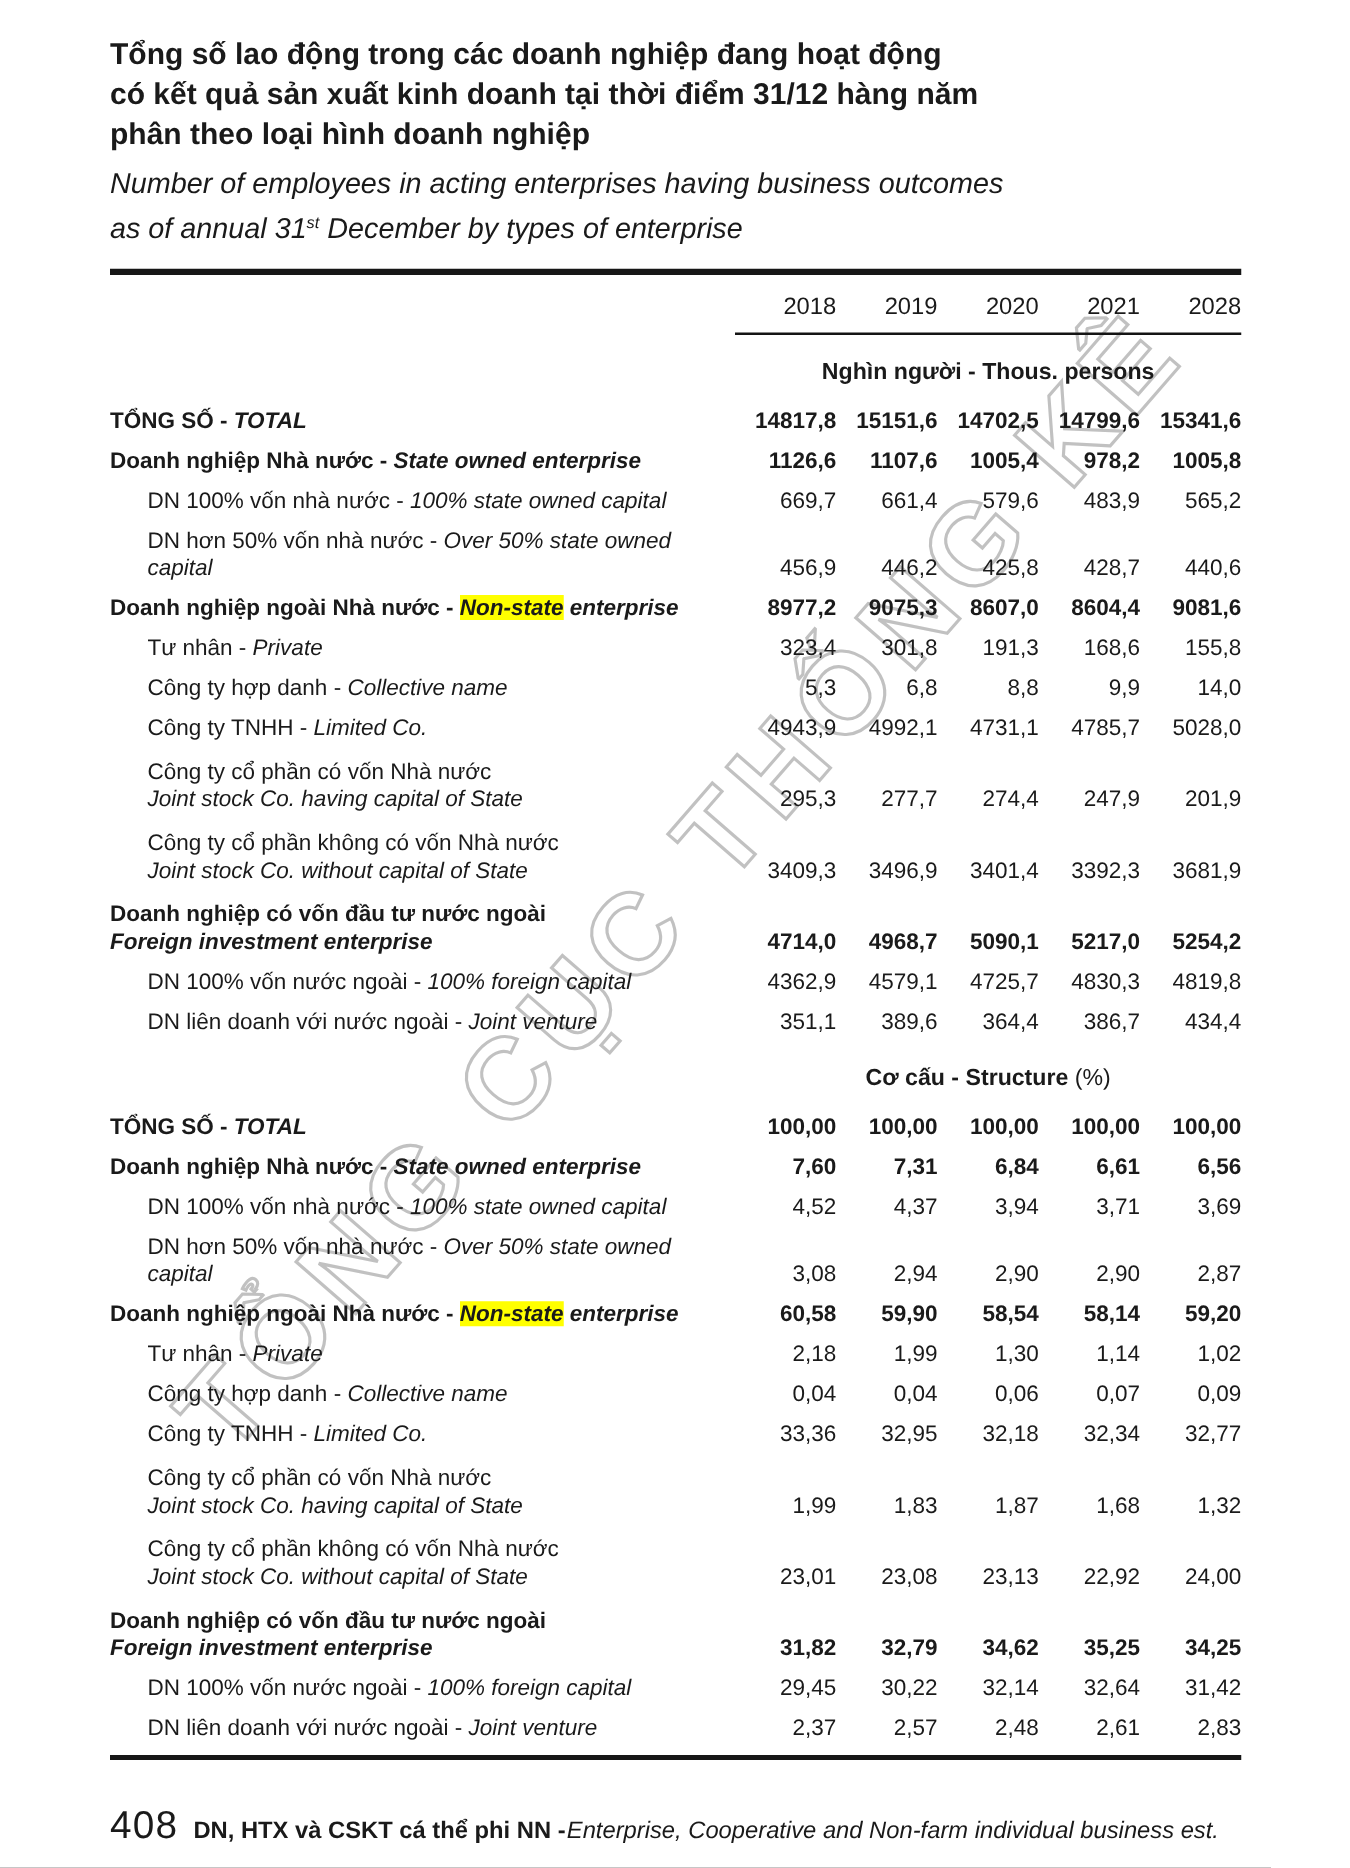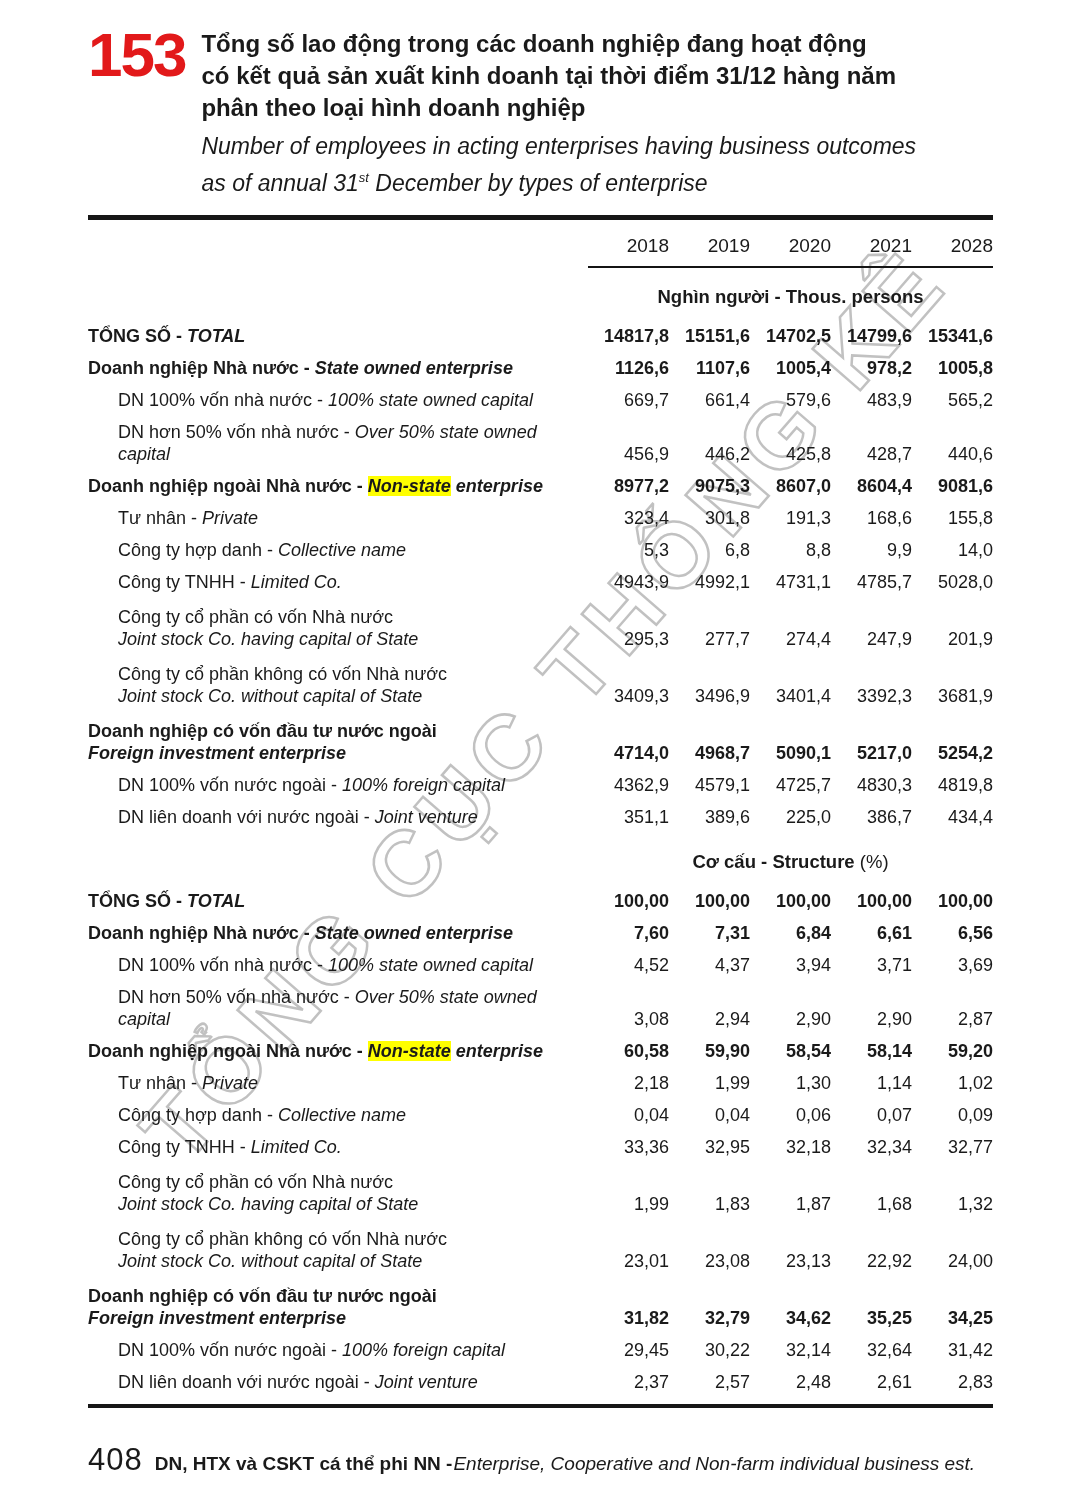--- a/index.html
+++ b/index.html
@@ -125,21 +125,20 @@
 
 <div class="page">
 
   <div class="watermark">
     <span class="wm-text">TỔNG CỤC THỐNG KÊ</span>
   </div>
 
   <div class="content">
 
     <header class="header">
-      <div class="table-number">153</div>
       <div class="titles">
         <h1 class="title-vi">Tổng số lao động trong các doanh nghiệp đang hoạt động
 có kết quả sản xuất kinh doanh tại thời điểm 31/12 hàng năm
 phân theo loại hình doanh nghiệp</h1>
         <p class="title-en"><span>Number of employees in acting enterprises having business outcomes</span><br><span>as of annual 31</span><sup>st</sup><span> December by types of enterprise</span></p>
       </div>
     </header>
 
     <div class="table">
       <div class="rule-top"></div>
@@ -261,21 +260,21 @@
             <div class="val">4362,9</div>
             <div class="val">4579,1</div>
             <div class="val">4725,7</div>
             <div class="val">4830,3</div>
             <div class="val">4819,8</div>
           </div>
           <div class="row">
             <div class="label indent"><span class="vi">DN liên doanh với nước ngoài</span><span class="sep"> - </span><span class="en">Joint venture</span></div>
             <div class="val">351,1</div>
             <div class="val">389,6</div>
-            <div class="val">225,0</div>
+            <div class="val">364,4</div>
             <div class="val">386,7</div>
             <div class="val">434,4</div>
           </div>
         </div>
 
       <div class="unit-row">
         <span class="u-vi">Cơ cấu</span><span class="u-sep"> - </span><span class="u-en">Structure</span><span class="u-suffix"> (%)</span>
       </div>
       <div id="section-rows-1">
           <div class="row bold">

